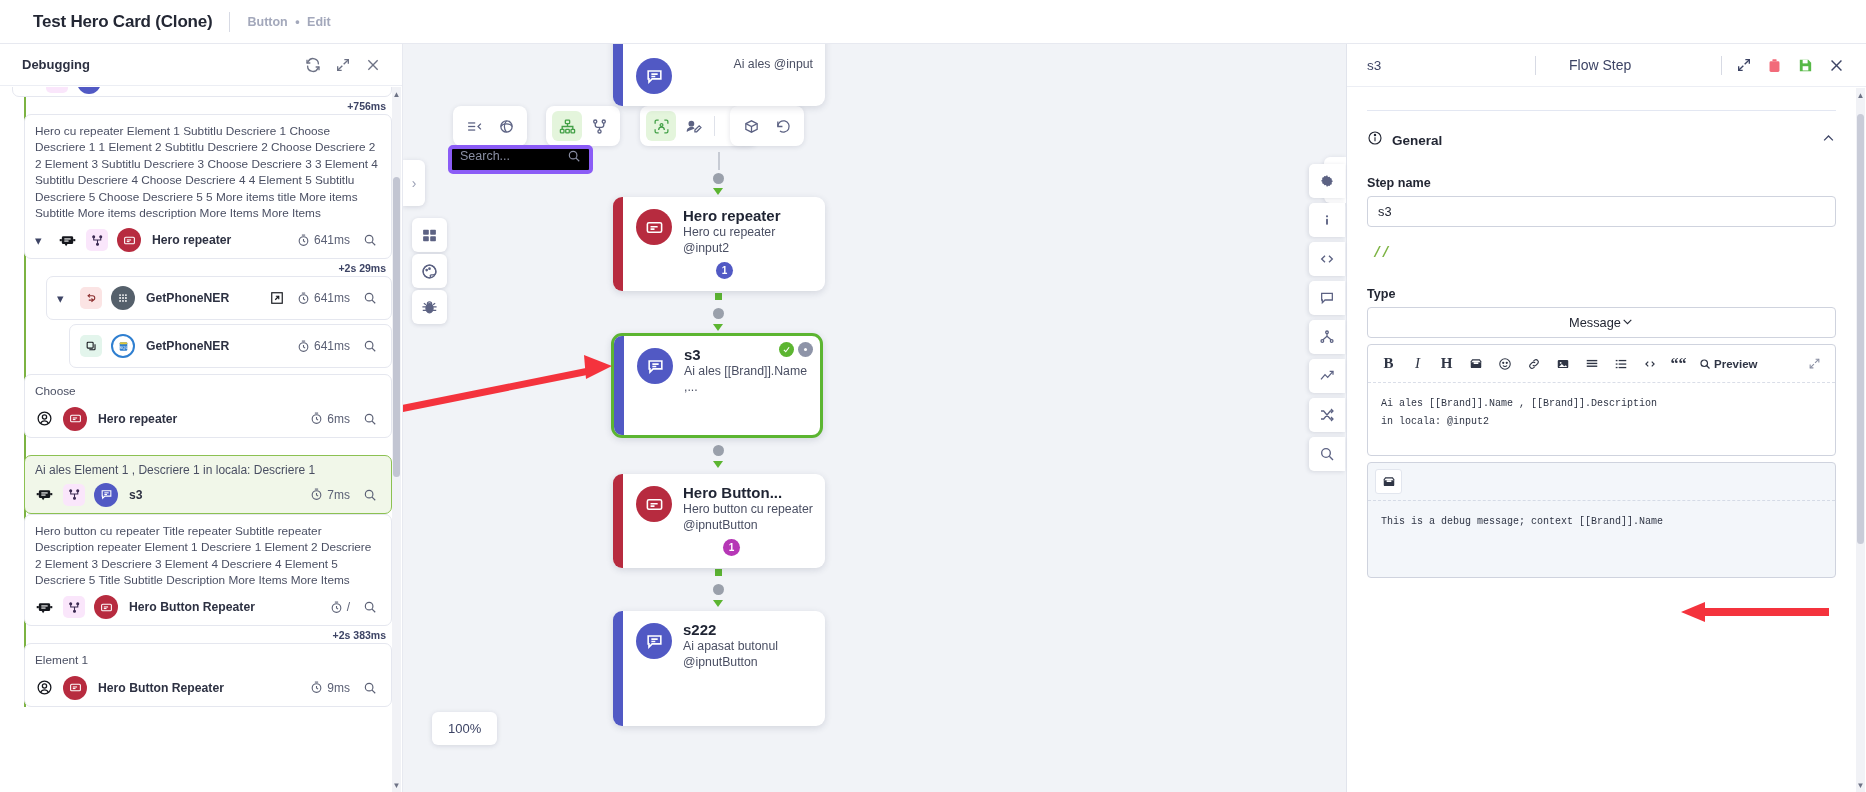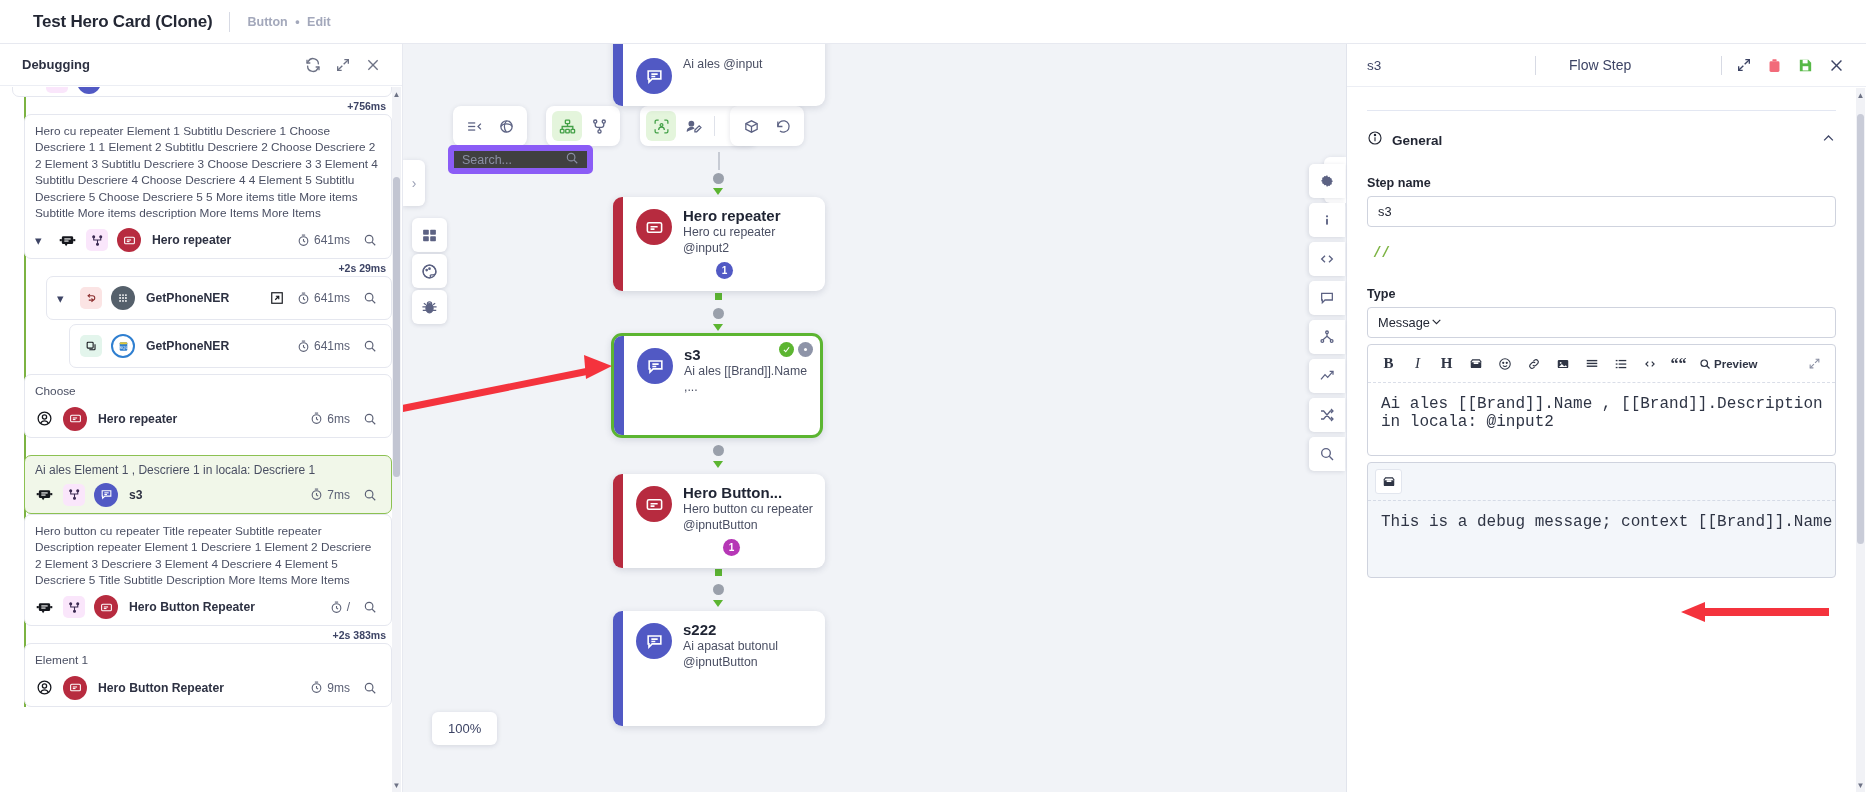--- a/index.html
+++ b/index.html
@@ -109,22 +109,22 @@
   .tool-btn {
     width: 30px; height: 30px; border-radius: 6px;
     display: flex; align-items: center; justify-content: center; cursor: pointer;
     color: #5c6283;
   }
   .tool-btn.active { background: #e4f5dc; color: #43a047; }
   .tool-div { width: 1px; height: 20px; background: #dfe2ea; margin: 0 4px; }
 
   #search-box {
     position: absolute; left: 45px; top: 101px; width: 145px; height: 29px;
-    background: #404040; border: 6px solid #8b5cf6; border-radius: 5px;
-    display: flex; align-items: center; padding: 0 8px;
+    background: #000000; border: 4px solid #8b5cf6; border-radius: 5px;
+    display: flex; align-items: flex-start; padding: 0 8px;
     font-size: 12.5px; color: #8a8fa3;
   }
   #search-box .spacer { flex: 1; }
 
   .side-tab {
     position: absolute; background: #fff; border-radius: 6px;
     box-shadow: 0 1px 4px rgba(40,45,80,.15);
     width: 35px; height: 34px; display: flex; align-items: center; justify-content: center;
     color: #5c6283; cursor: pointer;
   }
@@ -181,34 +181,34 @@
   #rp-body { position: absolute; top: 44px; left: 0; right: 0; bottom: 0; overflow: hidden; }
   #rp-inner { padding: 22px 30px 0 20px; }
   .rp-sec-head { display: flex; align-items: center; gap: 9px; border-top: 1px solid #e3e7f2; padding-top: 19px; }
   .rp-sec-title { font-size: 13.5px; font-weight: bold; color: #232734; flex: 1; }
   .field-label { font-size: 12.6px; font-weight: bold; color: #232734; margin: 26px 0 6px 0; }
   .field-input {
     height: 31px; border: 1px solid #cfd3de; border-radius: 4px;
     display: flex; align-items: center; padding: 0 10px;
     font-size: 12.8px; color: #232734; background: #fff;
   }
-  .field-select { justify-content: flex-start; }
+  .field-select { justify-content: center; }
   .comment-slash { color: #7cb342; font-size: 14px; font-weight: bold; font-family: "Liberation Mono", monospace; margin: 18px 0 0 6px; }
   .flag { width: 15px; height: 11px; display:inline-flex; border-radius:1px; overflow:hidden; flex:none; }
   .flag i { display:block; width:5px; height:11px; }
 
   .editor { border: 1px solid #cfd3de; border-radius: 4px; margin-top: 6px; background: #fff; }
   .editor-tb { display: flex; align-items: center; padding: 6px 7px; gap: 2px; border-bottom: 1px dashed #dadee8;}
   .tb-btn {
     min-width: 27px; height: 25px; border-radius: 3px; display:flex; align-items:center; justify-content:center;
     font-size: 13px; color: #2f3545; cursor: pointer; padding: 0 5px;
   }
   .tb-btn.preview { font-size: 11.5px; gap: 3px; font-weight: bold;}
   .editor-area { padding: 12px 13px; min-height: 72px; font-family: "Liberation Mono", monospace;
-                 font-size: 16px; line-height: 18px; color: #2f3545; white-space: pre; }
+                 font-size: 10px; line-height: 18px; color: #2f3545; white-space: pre; }
   .editor.debugmsg { background: #f3f6fa; }
   .editor.debugmsg .editor-tb { border-bottom: 1px dashed #d5dbe6; }
   .editor.debugmsg .editor-area { min-height: 76px; }
 
   #rp-sb { position: absolute; right: 1px; top: 44px; width: 9px; bottom: 0; background: #f1f2f6; }
   #rp-sb .thumb { position: absolute; top: 26px; left: 1px; width: 7px; height: 430px; background: #c9ccd8; border-radius: 4px;}
   #rp-sb .arrowu, #rp-sb .arrowd { position:absolute; left:0; width:9px; height:14px; display:flex; align-items:center; justify-content:center; font-size:8px; color:#6d7285;}
   #rp-sb .arrowu { top: 0; } #rp-sb .arrowd { bottom: 0; }
 
   
@@ -733,21 +733,21 @@
     <div class="conn-tri" style="left:310px; top:280px;"></div>
 
     <div class="conn-sq" style="left:312px; top:386px;"></div>
     <div class="conn-dot" style="left:310px; top:401px;"></div>
     <div class="conn-tri" style="left:310px; top:417px;"></div>
 
     <div class="conn-sq" style="left:312px; top:525px;"></div>
     <div class="conn-dot" style="left:310px; top:540px;"></div>
     <div class="conn-tri" style="left:310px; top:556px;"></div>
 
-    <div class="node" style="left:210px; top:-22px; width:212px;">
+    <div class="node" style="left:210px; top:-22px; width:212px;text-align:right;">
       <div class="stripe" style="background:#5159c4;"></div>
       <div class="inner" style="padding-top:34px;">
         <div class="node-icon" style="background:#5159c4;">
           <svg width="19" height="19" viewBox="0 0 24 24" fill="none" stroke="#fff" stroke-width="2">
               <path d="M4 5h16v10H9l-4 4v-4H4z"></path>
               <line x1="8" y1="9" x2="16" y2="9"></line>
               <line x1="8" y1="12" x2="13" y2="12"></line>
             </svg>
         </div>
         <div class="nbody">

